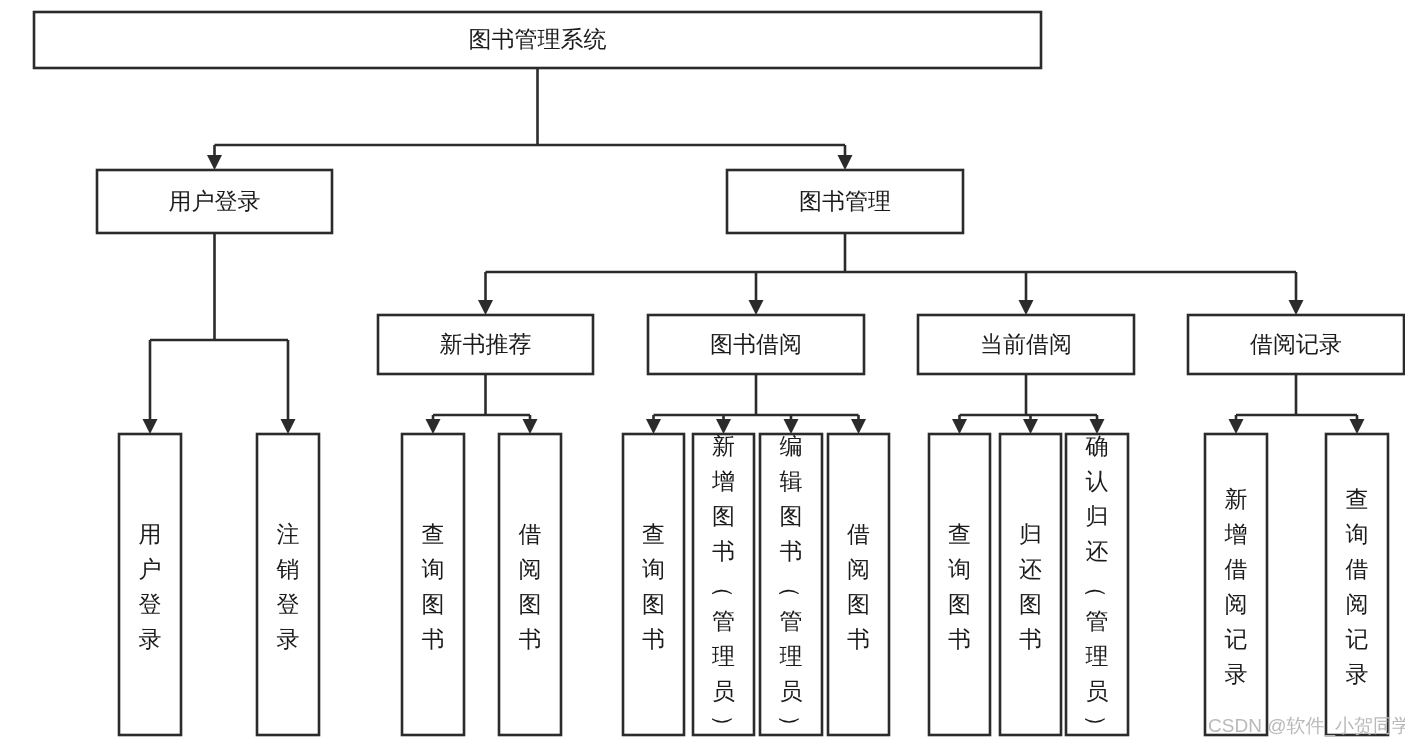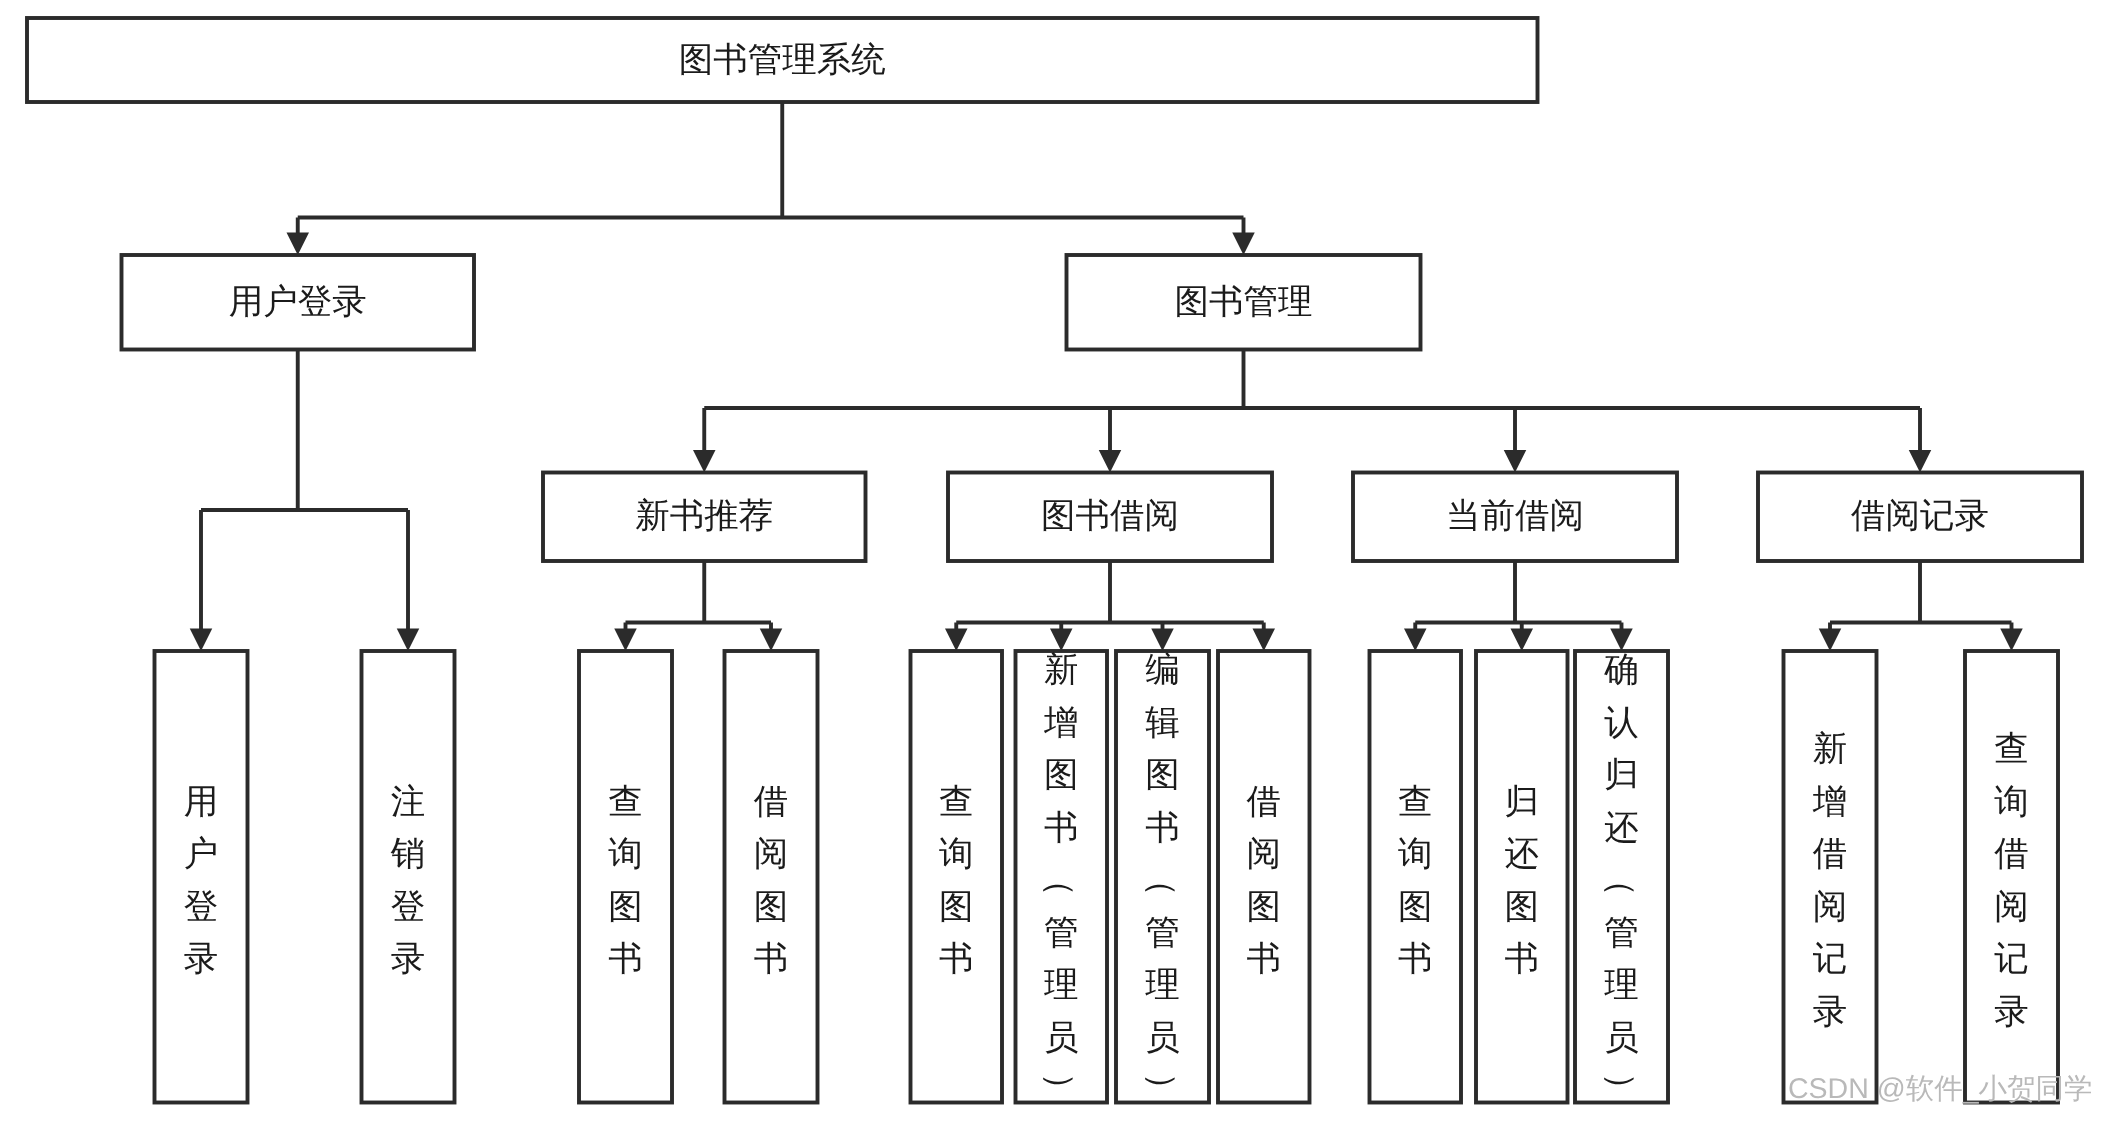--- a/index.html
+++ b/index.html
@@ -11,20 +11,21 @@
     width: 1405px;
     height: 747px;
     font-family: "Liberation Sans", "DejaVu Sans", sans-serif;
     overflow: hidden;
     position: relative;
   }
   #diagram-root {
     position: relative;
     width: 1149px;
     height: 747px;
+    margin-left: 16px;
   }
   svg.diagram-svg {
     position: absolute;
     top: 0;
     left: 0;
     width: 1405px;
     height: 747px;
   }
   .node-box {
     fill: #ffffff;

